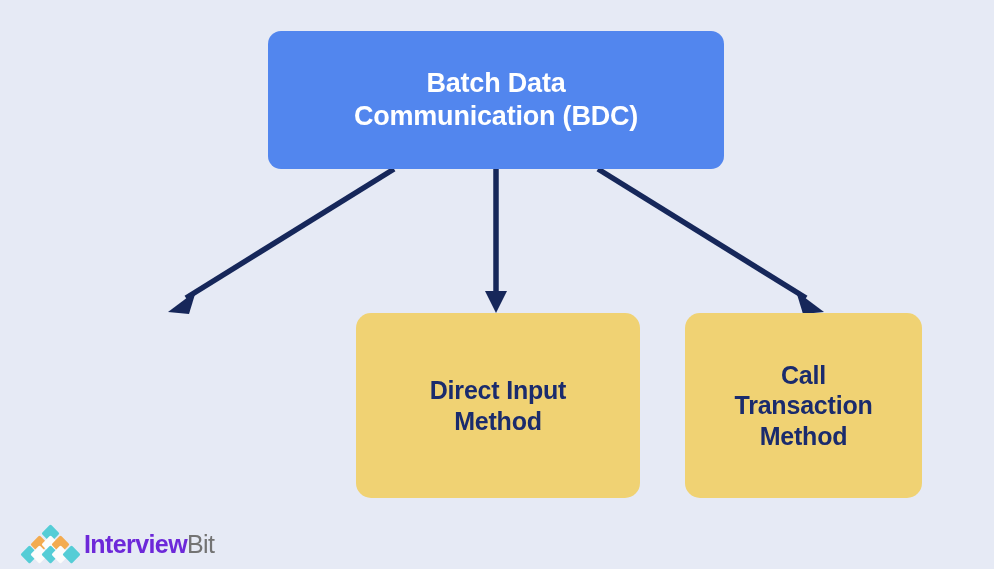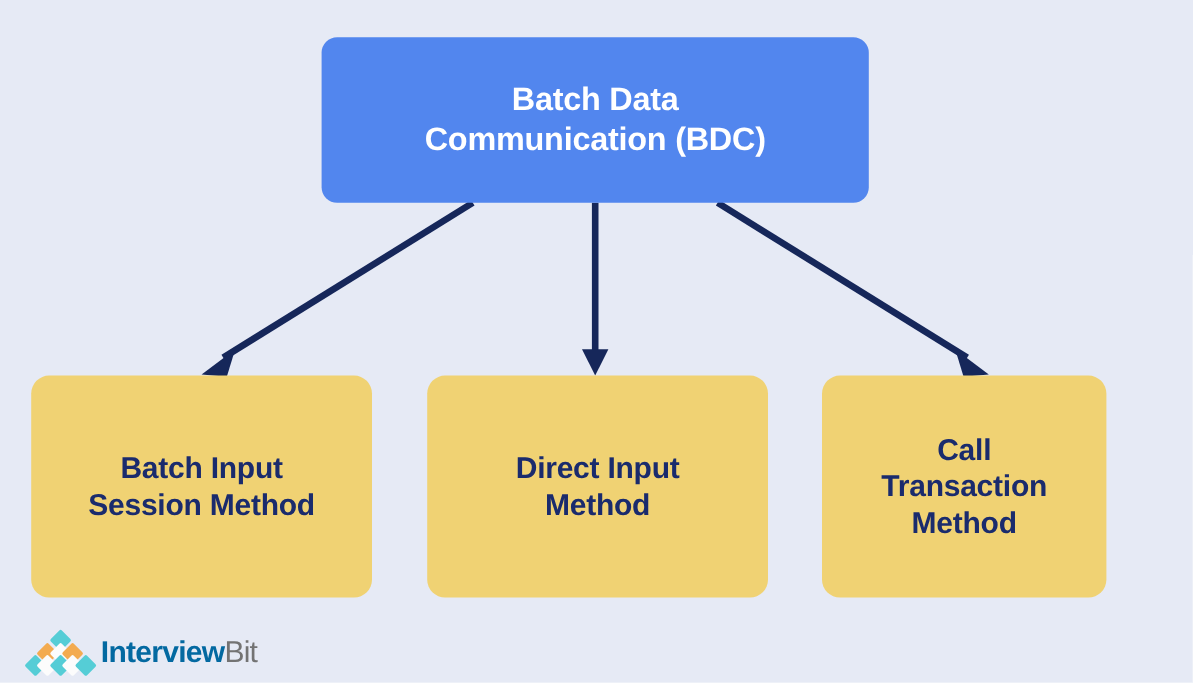--- a/index.html
+++ b/index.html
@@ -70,21 +70,21 @@
   }
   .dia.teal   { background: #55cdd6; }
   .dia.orange { background: #f3ab50; }
   .dia.white  { background: #fcfcfc; }
   #logo-text {
     font-size: 25px;
     letter-spacing: -0.6px;
     white-space: nowrap;
     line-height: 1;
   }
-  #logo-text-bold  { color: #0369a1; font-weight: bold; text-align: center; }
+  #logo-text-bold  { color: #6d28d9; font-weight: bold; text-align: center; }
   #logo-text-light { color: #737373; font-weight: normal; }
 </style>
 </head>
 <body>
 
 <div id="canvas">
 
   <svg id="edges" viewBox="0 0 994 569" width="994" height="569">
 
     <g>
@@ -99,22 +99,20 @@
 
     <g>
       <line x1="598" y1="169" x2="806" y2="298" stroke="#16275a" stroke-width="5.5" stroke-linecap="butt"></line>
       <polygon points="824,312 796,291 803,314" fill="#16275a"></polygon>
     </g>
   </svg>
 
   <div class="node" id="root-node">Batch Data
 Communication (BDC)</div>
 
-  <div class="node leaf-node" id="leaf-node-0">Batch Input
-Session Method</div>
 
   <div class="node leaf-node" id="leaf-node-1">Direct Input
 Method</div>
 
   <div class="node leaf-node" id="leaf-node-2">Call
 Transaction
 Method</div>
 
   <div id="logo">
     <div id="logo-mark">

